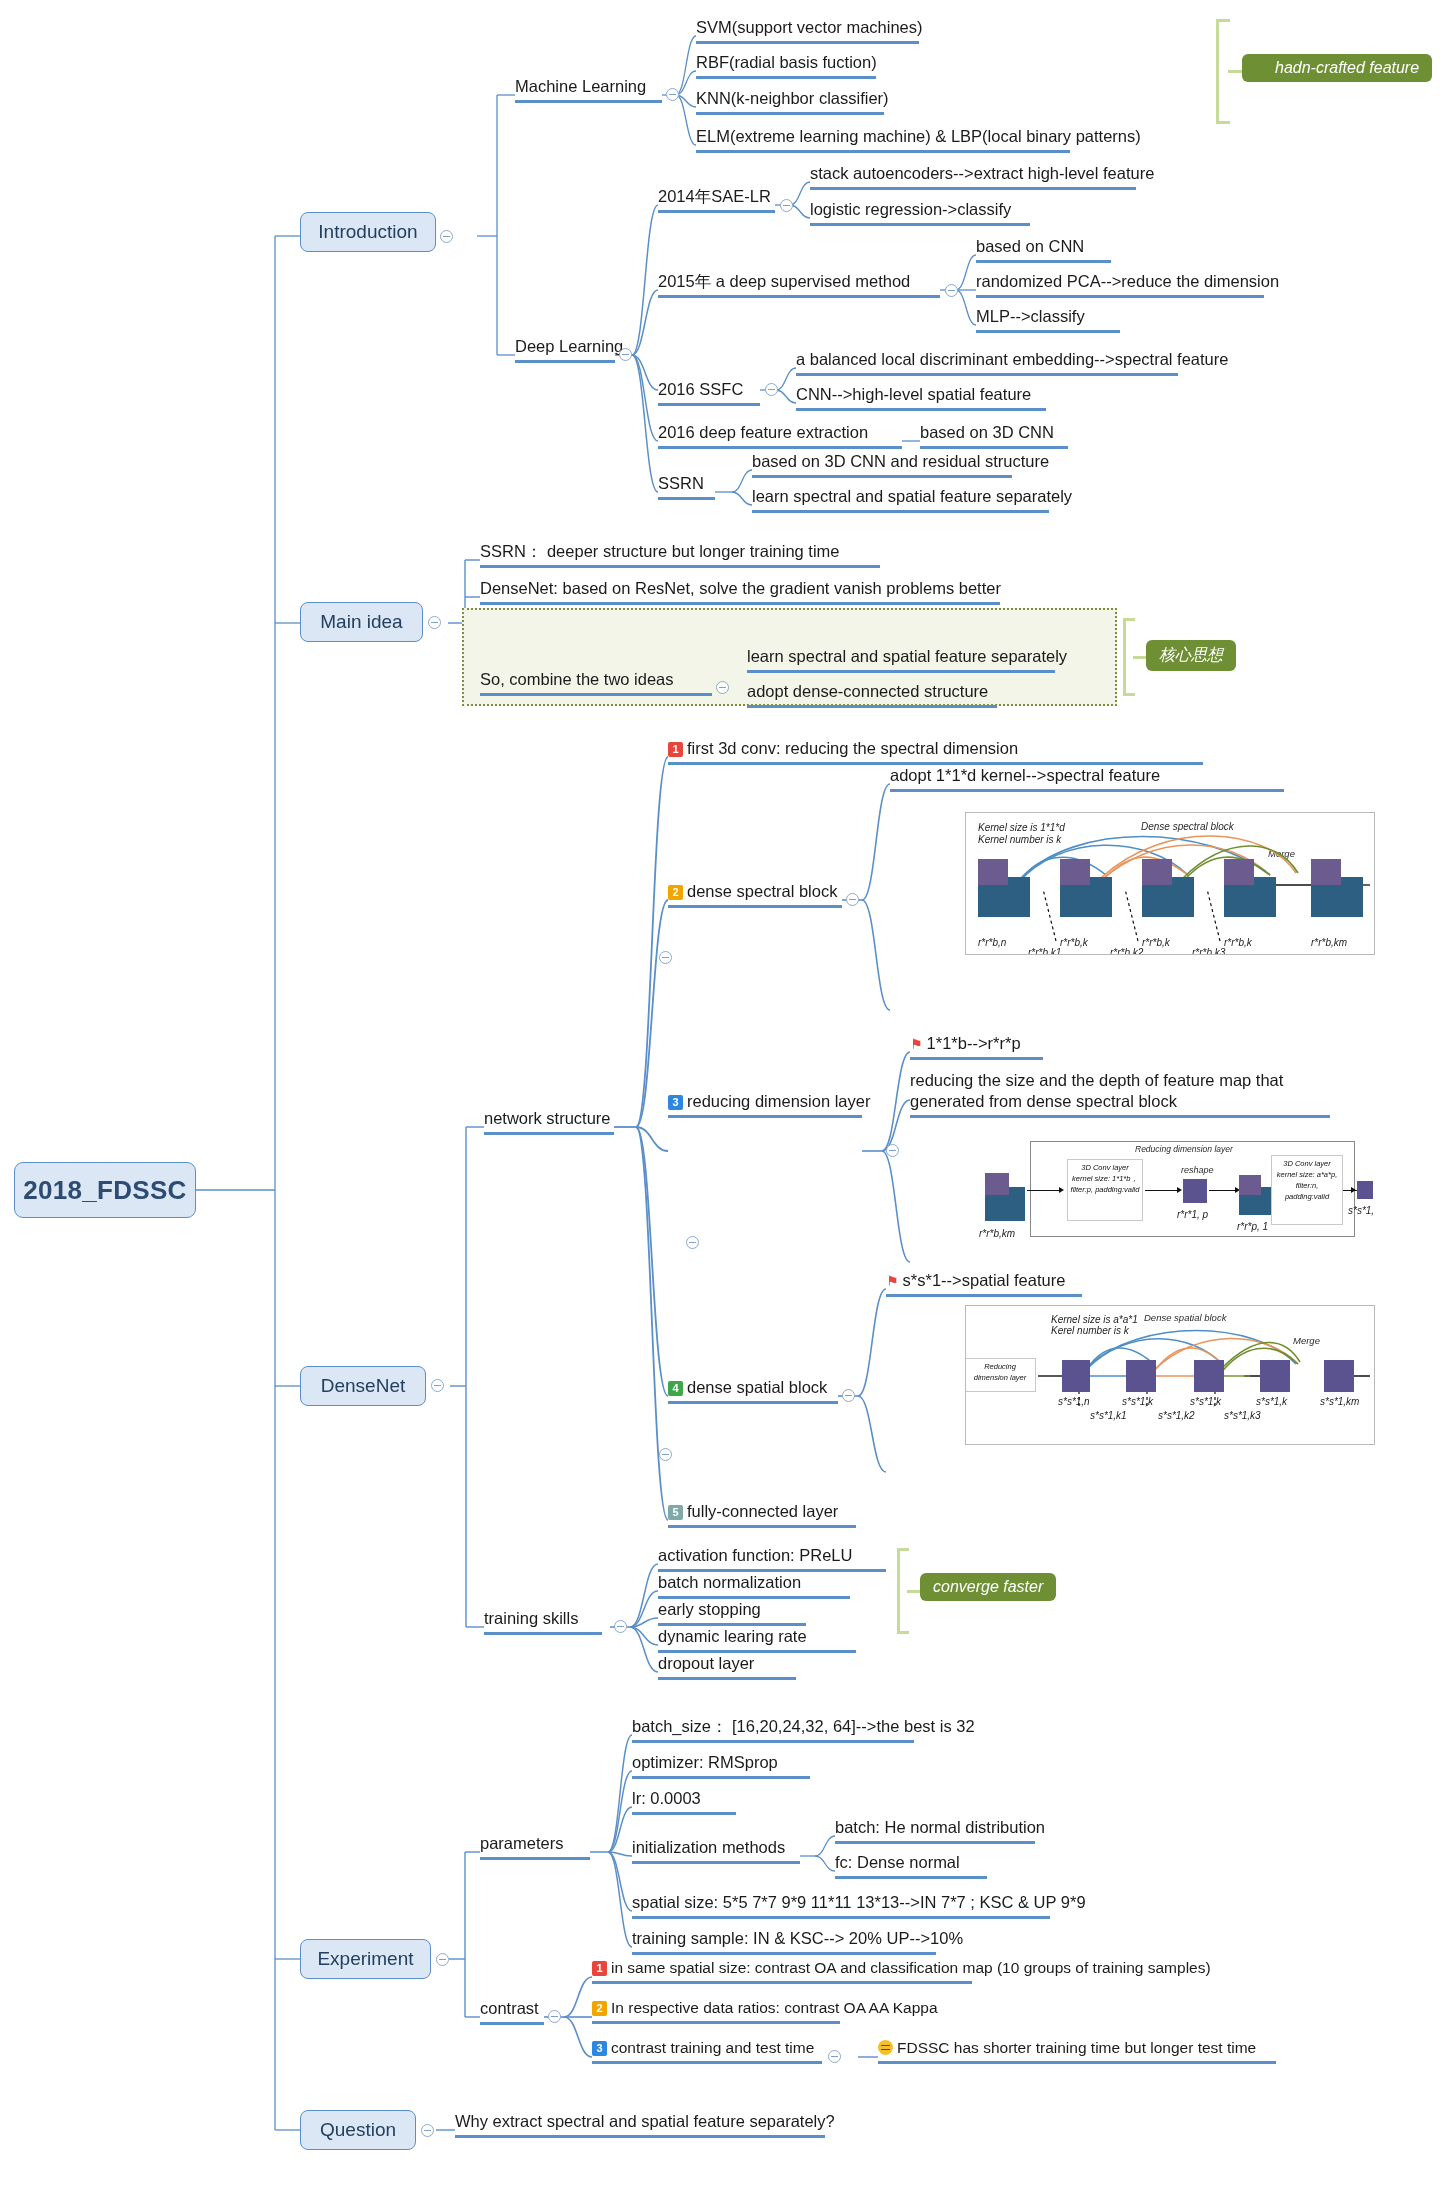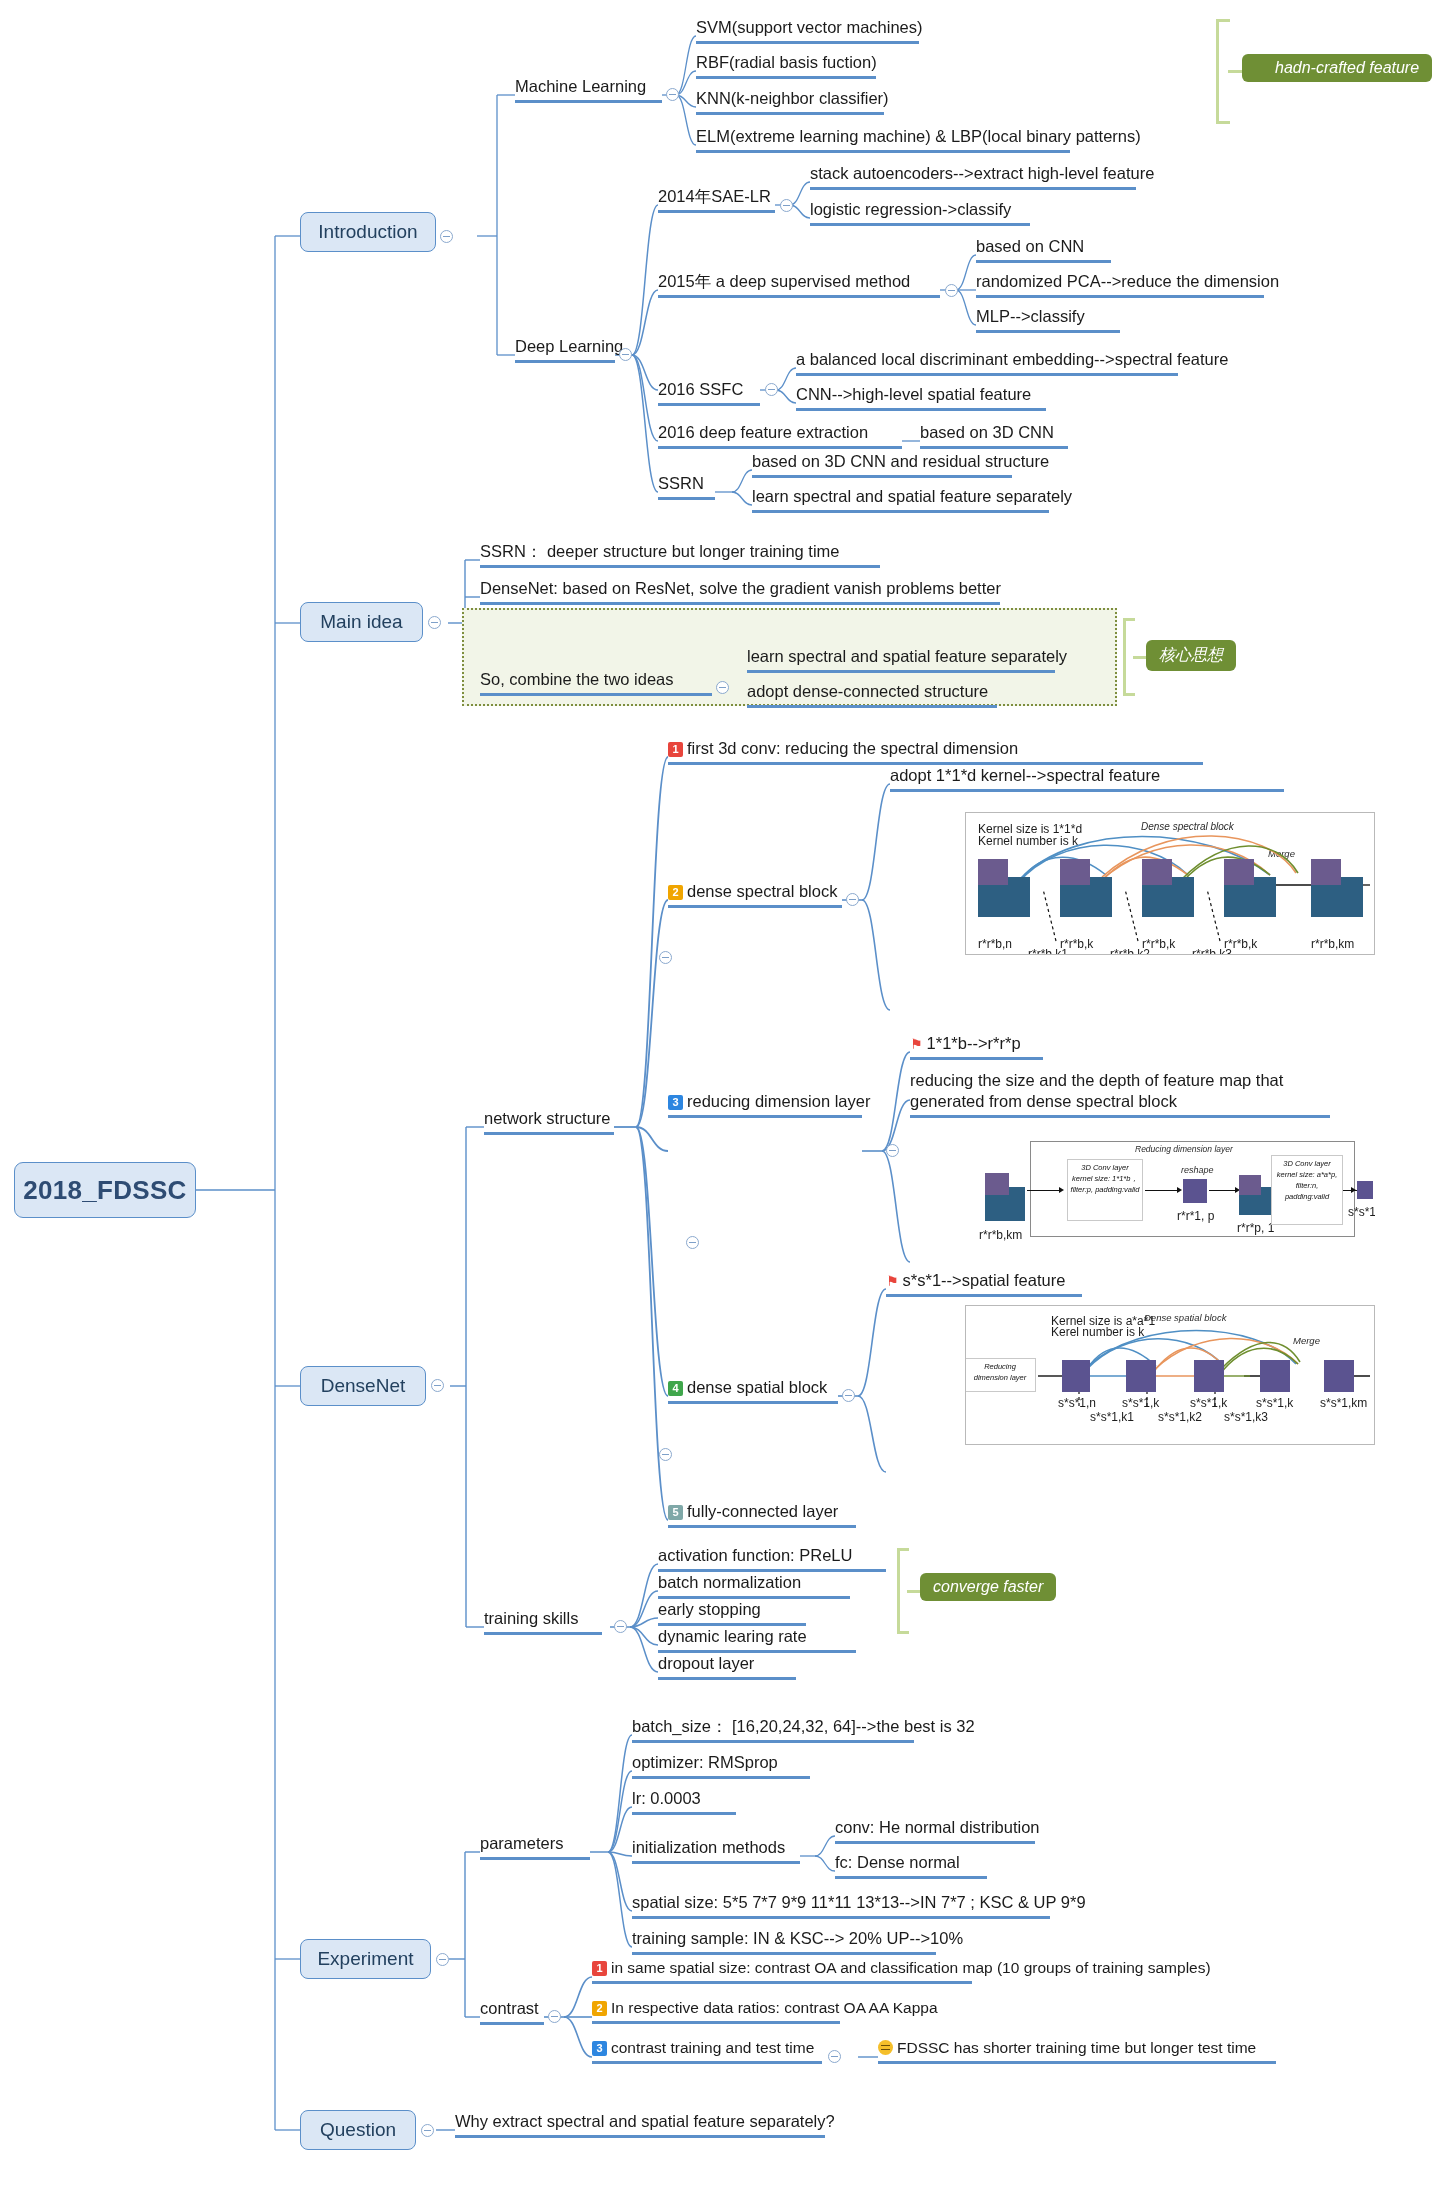--- a/index.html
+++ b/index.html
@@ -128,21 +128,21 @@
     overflow:hidden;
   }
   .picframe .cap{
     position:absolute;
     font-size:8px;
     font-style:italic;
     color:#2b2b2b;
     white-space:nowrap;
   }
   .picframe .lbl{
-    position:absolute;font-size:12px;color:#1c1c1c;white-space:nowrap;
+    position:absolute;font-size:10px;font-style:italic;color:#1c1c1c;white-space:nowrap;
   }
   .cube{position:absolute;}
   .cube .face{position:absolute;left:0;top:0;background:#6b5b8e;}
   .cube .body{position:absolute;background:#2d5f82;}
   .sq{position:absolute;background:#5b5390;}
   .arrowline{position:absolute;height:1.4px;background:#111;}
   .arrowhead{position:absolute;width:0;height:0;border-left:5px solid #111;
     border-top:3.5px solid transparent;border-bottom:3.5px solid transparent;}
   .txtbox{
     position:absolute;border:1px solid #c9c9c9;background:#fff;
@@ -599,21 +599,21 @@
   <div class="bracket" style="left:897px;top:1548px;width:12px;height:86px;"></div>
   <div class="bracket-stub" style="left:907px;top:1590px;width:14px;"></div>
   <div class="callout" style="left:920px;top:1573px;">converge faster</div>
 
   <div class="tnode" style="left:480px;top:1834px;width:110px;">parameters</div>
 
   <div class="tnode" style="left:632px;top:1717px;width:282px;">batch_size：  [16,20,24,32, 64]--&gt;the best is 32</div>
   <div class="tnode" style="left:632px;top:1753px;width:178px;">optimizer: RMSprop</div>
   <div class="tnode" style="left:632px;top:1789px;width:104px;">lr: 0.0003</div>
   <div class="tnode" style="left:632px;top:1838px;width:168px;">initialization methods</div>
-  <div class="tnode" style="left:835px;top:1818px;width:200px;">conv: He normal distribution</div>
+  <div class="tnode" style="left:835px;top:1818px;width:200px;">batch: He normal distribution</div>
   <div class="tnode" style="left:835px;top:1853px;width:152px;">fc: Dense normal</div>
   <div class="tnode" style="left:632px;top:1893px;width:418px;">spatial size: 5*5 7*7 9*9 11*11 13*13--&gt;IN 7*7 ; KSC &amp; UP 9*9</div>
   <div class="tnode" style="left:632px;top:1929px;width:304px;">training sample: IN &amp; KSC--&gt; 20% UP--&gt;10%</div>
 
   <div class="tnode" style="left:480px;top:1999px;width:64px;">contrast</div>
   <div class="toggle" style="left:548px;top:2010px;"></div>
 
   <div class="tnode sm" style="left:592px;top:1959px;width:380px;">
     <span class="badge b1">1</span><span>in same spatial size: contrast OA and classification map  (10 groups of training samples)</span>
   </div>

